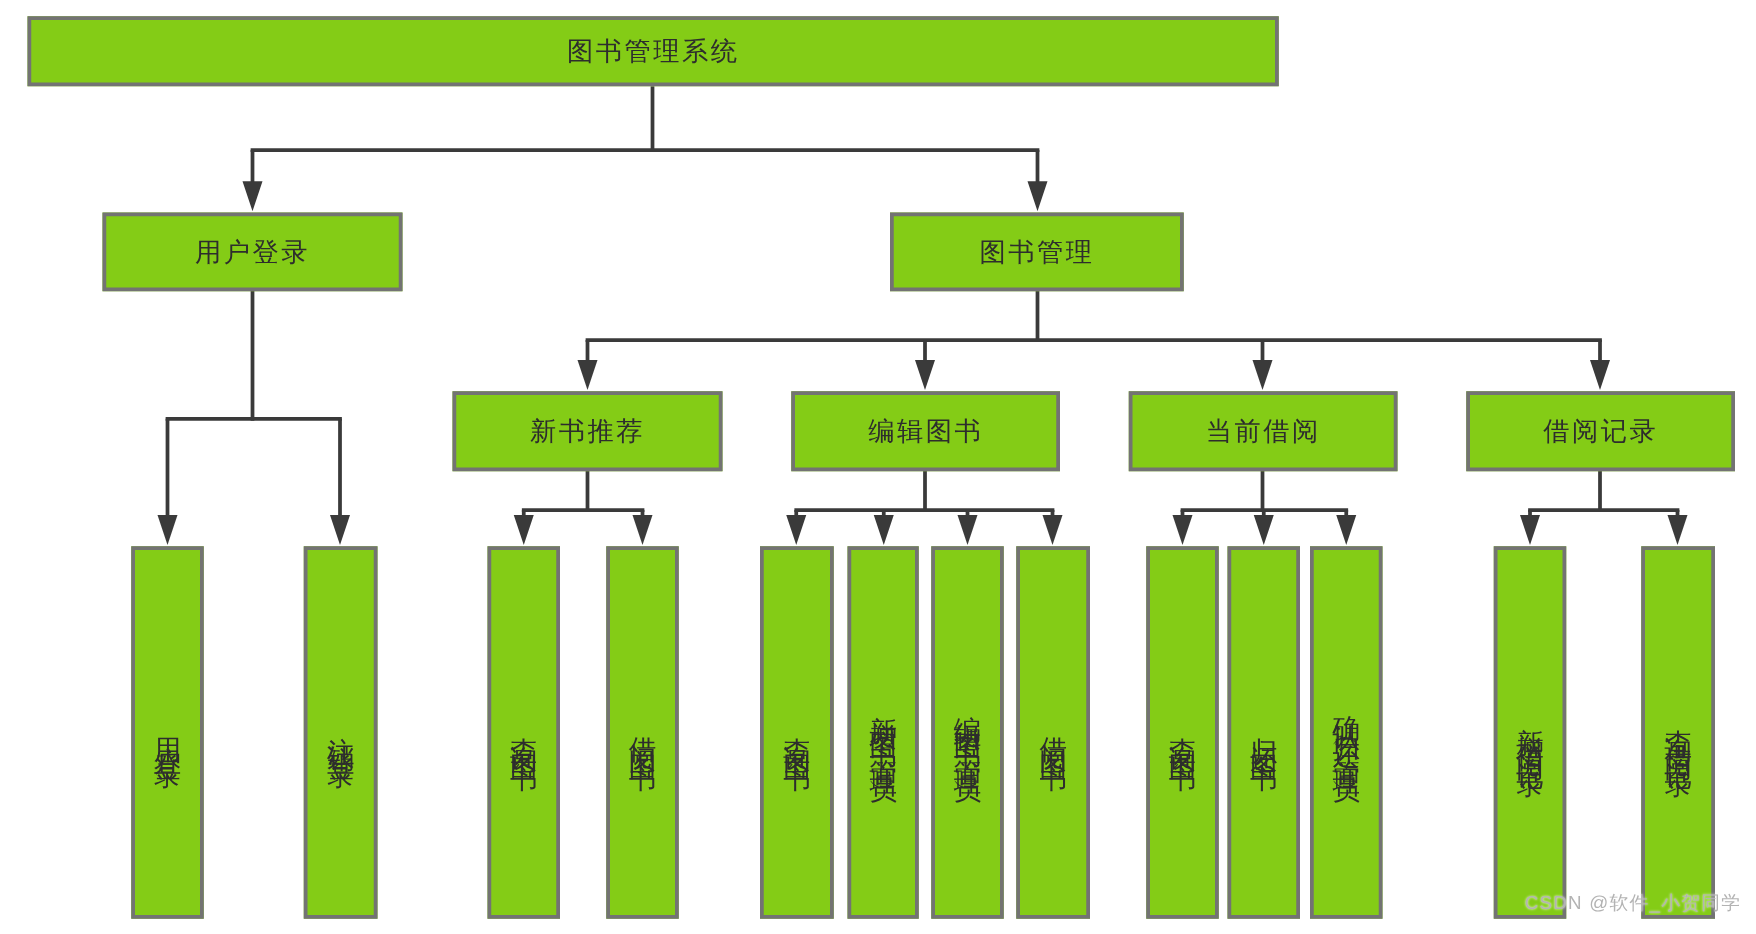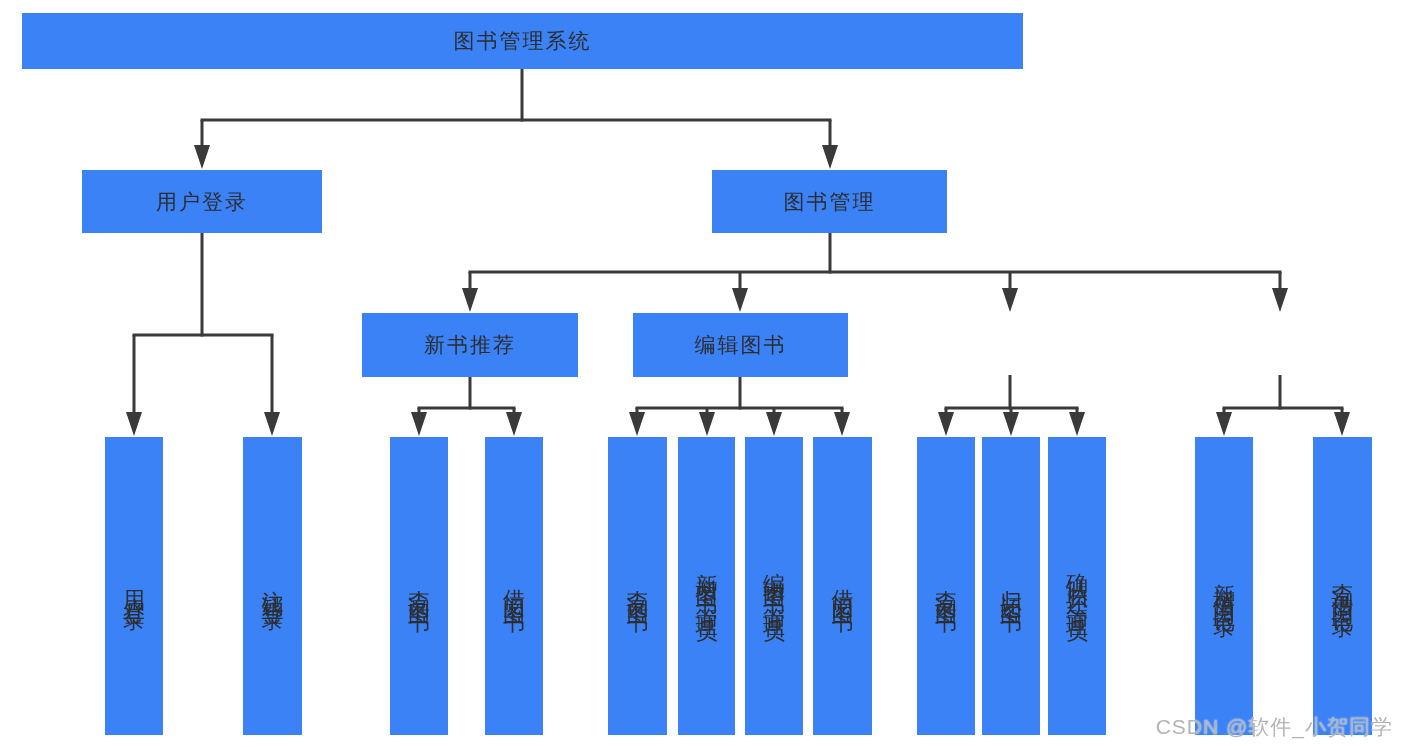--- a/index.html
+++ b/index.html
@@ -7,22 +7,22 @@
     position:relative;
     width:1405px; height:747px;
     background:#ffffff;
     font-family:"Liberation Sans","DejaVu Sans",sans-serif;
     overflow:hidden;
   }
   #connectors { position:absolute; left:0; top:0; width:1405px; height:747px; }
   .box {
     position:absolute;
     box-sizing:border-box;
-    background:#3b82f6;
-    border:3px solid #3b82f6;
+    background:#84cc16;
+    border:3px solid #737373;
     display:flex;
     align-items:center;
     justify-content:center;
   }
   .box.h .lbl {
     font-size:21px;
     color:#2d2d2d;
     letter-spacing:2px;
     white-space:nowrap;
   }
@@ -31,21 +31,21 @@
     text-orientation:mixed;
     font-size:22px;
     color:#2d2d2d;
     letter-spacing:7px;
     line-height:1;
   }
   #watermark {
     position:absolute;
     top:713px;
     right:12px;
-    font-size:21px;
+    font-size:15px;
     color:#b3b3b3;
     letter-spacing:1px;
     white-space:nowrap;
     text-shadow:0 0 2px #ffffff;
   }
 </style>
 </head>
 <body>
 
 <div id="stage">
@@ -129,20 +129,26 @@
   <div class="box h" style="left:362px;top:313px;width:216px;height:64px">
     <span class="lbl">新书推荐</span>
   </div>
 
   <div class="box h" style="left:712px;top:170px;width:235px;height:63px">
     <span class="lbl">图书管理</span>
   </div>
   <div class="box h" style="left:633px;top:313px;width:215px;height:64px">
     <span class="lbl">编辑图书</span>
   </div>
+  <div class="box h" style="left:903px;top:313px;width:215px;height:64px">
+    <span class="lbl">当前借阅</span>
+  </div>
+  <div class="box h" style="left:1173px;top:313px;width:215px;height:64px">
+    <span class="lbl">借阅记录</span>
+  </div>
 
   <div class="box v" style="left:105px;top:437px;width:58px;height:298px">
     <span class="lbl">用户登录</span>
   </div>
   <div class="box v" style="left:243px;top:437px;width:59px;height:298px">
     <span class="lbl">注销登录</span>
   </div>
 
   <div class="box v" style="left:390px;top:437px;width:58px;height:298px">
     <span class="lbl">查询图书</span>

